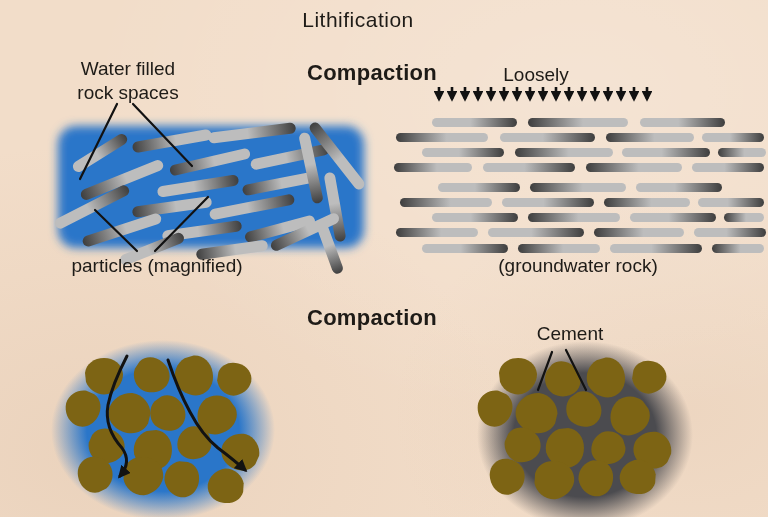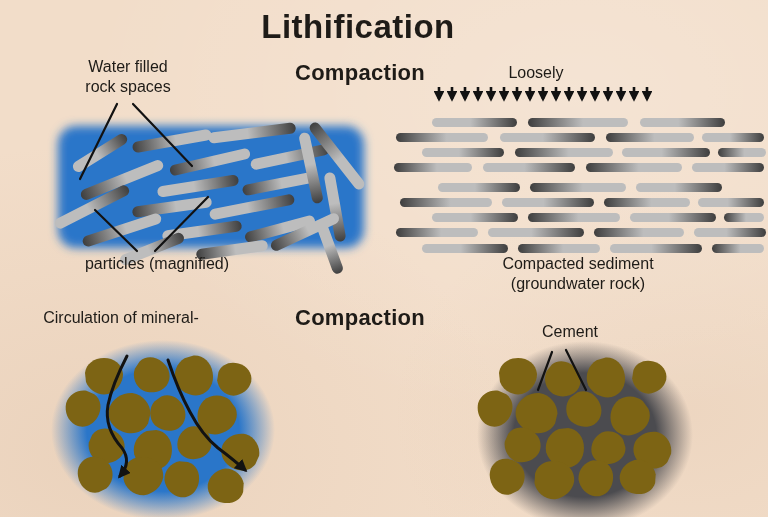--- a/index.html
+++ b/index.html
@@ -10,23 +10,23 @@
     background-color:var(--background,#f2ddc9);
     background-image:
       radial-gradient(900px 600px at 75% 18%, rgba(255,255,255,0.20), rgba(255,255,255,0) 55%),
       radial-gradient(700px 520px at 12% 88%, rgba(201,164,132,0.18), rgba(201,164,132,0) 60%),
       radial-gradient(500px 380px at 90% 80%, rgba(201,164,132,0.12), rgba(201,164,132,0) 60%);
     font-family:"Liberation Sans", sans-serif;
     color:var(--text,#1e1b17);
   }
   .layer{position:absolute;inset:0;}
   .txt{position:absolute;transform:translateX(-50%);text-align:center;white-space:nowrap;}
-  .title{font-size:33px;font-weight:700;letter-spacing:0.5px;}
-  .h2{font-size:22px;font-weight:800;letter-spacing:0.3px;}
-  .lbl{font-size:16px;line-height:1.27;font-weight:400;text-align:center;}
+  .title{font-size:21px;font-weight:400;letter-spacing:0.5px;}
+  .h2{font-size:22px;font-weight:800;letter-spacing:0.3px;margin-left:12px;}
+  .lbl{font-size:19px;line-height:1.27;font-weight:400;text-align:center;}
   .rod-l{fill:url(#rodL);}
   .rod-r{fill:url(#rodR);}
   .pebble{fill:var(--particle-olive,#7d6414);}
   .leader{stroke:var(--arrow-black,#111);stroke-width:2.2;stroke-linecap:round;fill:none;}
   .wavy{stroke:var(--arrow-black,#111);stroke-width:3;stroke-linecap:round;fill:none;}
   .parrow{stroke:var(--arrow-black,#111);stroke-width:2.6;}
 </style>
 </head>
 <body>
 
@@ -251,25 +251,23 @@
   <div class="txt lbl" style="left:128px;top:57px;">
     <div>Water filled</div>
     <div>rock spaces</div>
   </div>
 
   <div class="txt lbl" style="left:157px;top:254px;">
     <div>particles (magnified)</div>
   </div>
 
   <div class="txt lbl" style="left:578px;top:254px;">
-    <div>Compacted sediment</div>
     <div>(groundwater rock)</div>
   </div>
 
   <div class="txt h2" style="left:360px;top:305px;">Compaction</div>
 
   <div class="txt lbl" style="left:121px;top:308px;">
-    <div>Circulation of mineral-</div>
   </div>
 
   <div class="txt lbl" style="left:546px;top:322px;margin-left:24px;">Cement</div>
 
 </div>
 
 </body></html>

